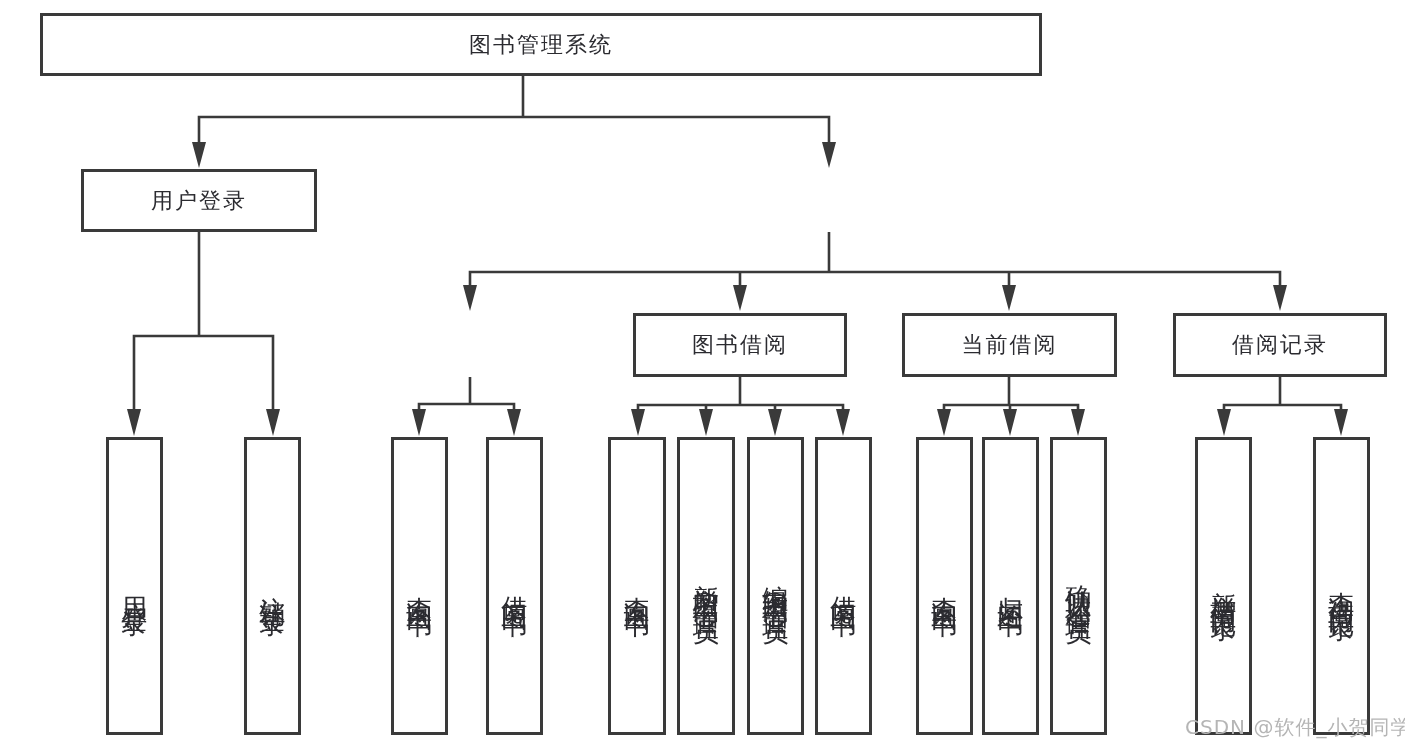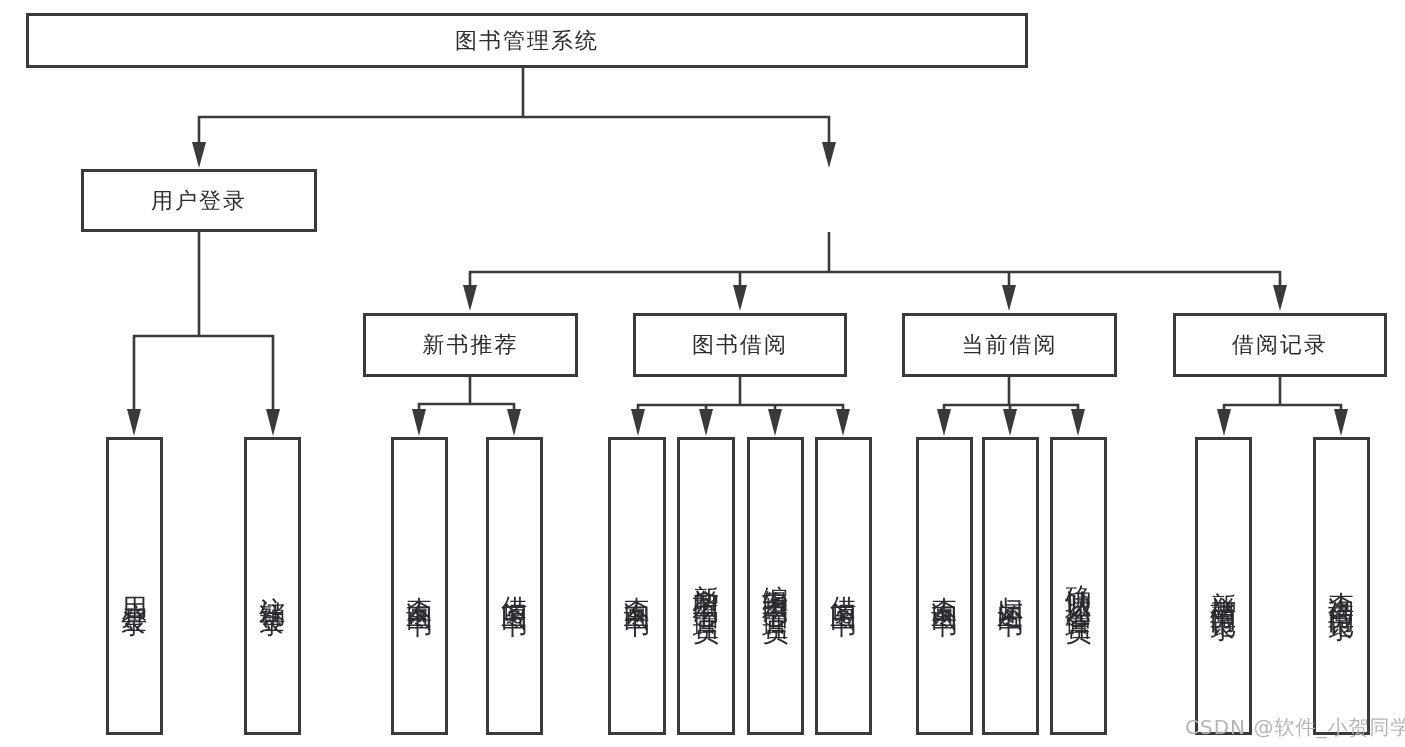--- a/index.html
+++ b/index.html
@@ -60,25 +60,24 @@
       M1002,285 L1016,285 L1009,311 Z  M1273,285 L1287,285 L1280,311 Z
       M127,409 L141,409 L134,436 Z  M266,409 L280,409 L273,436 Z
       M412,409 L426,409 L419,436 Z  M507,409 L521,409 L514,436 Z
       M631,409 L645,409 L638,436 Z  M699,409 L713,409 L706,436 Z
       M768,409 L782,409 L775,436 Z  M836,409 L850,409 L843,436 Z
       M937,409 L951,409 L944,436 Z  M1003,409 L1017,409 L1010,436 Z
       M1071,409 L1085,409 L1078,436 Z  M1217,409 L1231,409 L1224,436 Z
       M1334,409 L1348,409 L1341,436 Z"></path>
   </svg>
 
-  <div class="node h" style="left:26px;top:13px;width:1002px;height:55px">图书管理系统</div>
+  <div class="node h" style="left:40px;top:13px;width:1002px;height:63px">图书管理系统</div>
 
   <div class="node h" style="left:81px;top:169px;width:236px;height:63px">用户登录</div>
 
-  <div class="node h" style="left:363px;top:313px;width:215px;height:64px">新书推荐</div>
   <div class="node h" style="left:902px;top:313px;width:215px;height:64px">当前借阅</div>
   <div class="node h" style="left:633px;top:313px;width:214px;height:64px">图书借阅</div>
   <div class="node h" style="left:1173px;top:313px;width:214px;height:64px">借阅记录</div>
 
   <div class="node v" style="left:106px;top:437px;width:57px;height:298px">用户登录</div>
   <div class="node v" style="left:244px;top:437px;width:57px;height:298px">注销登录</div>
 
   <div class="node v" style="left:391px;top:437px;width:57px;height:298px">查询图书</div>
   <div class="node v" style="left:486px;top:437px;width:57px;height:298px">借阅图书</div>
 

